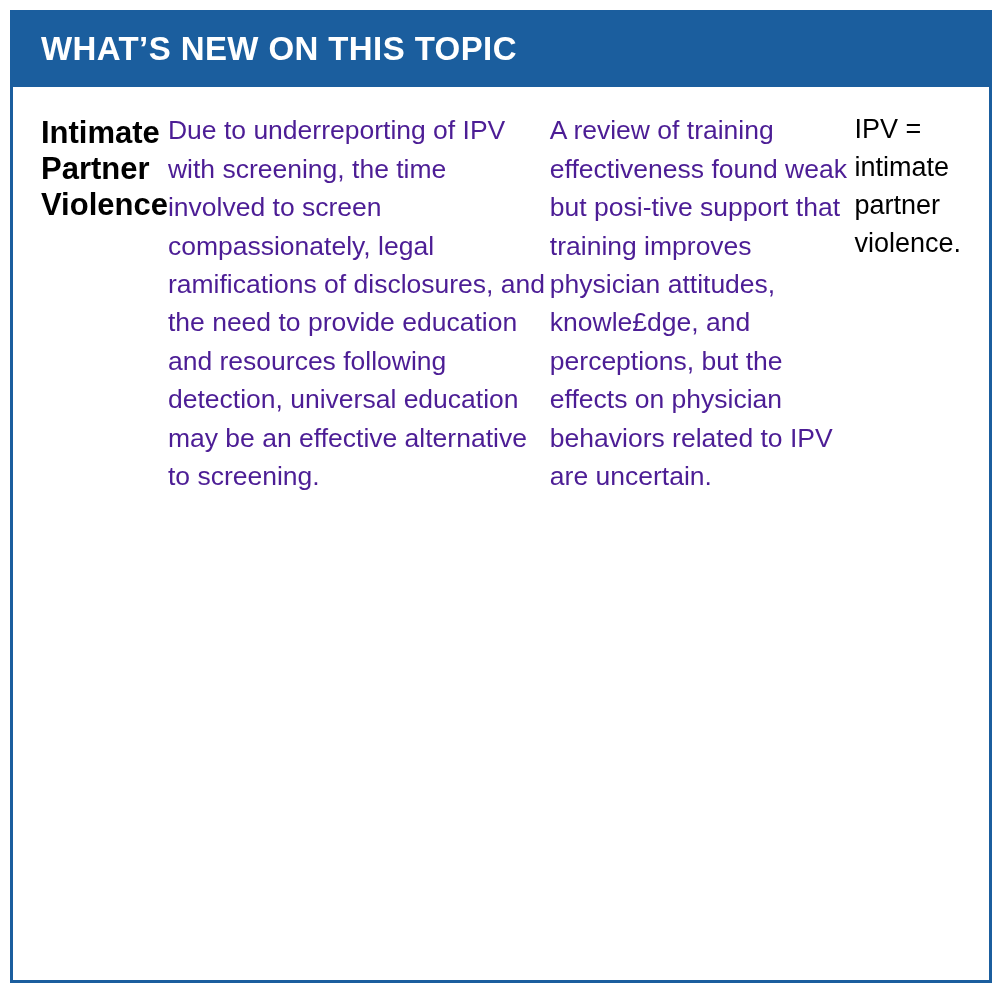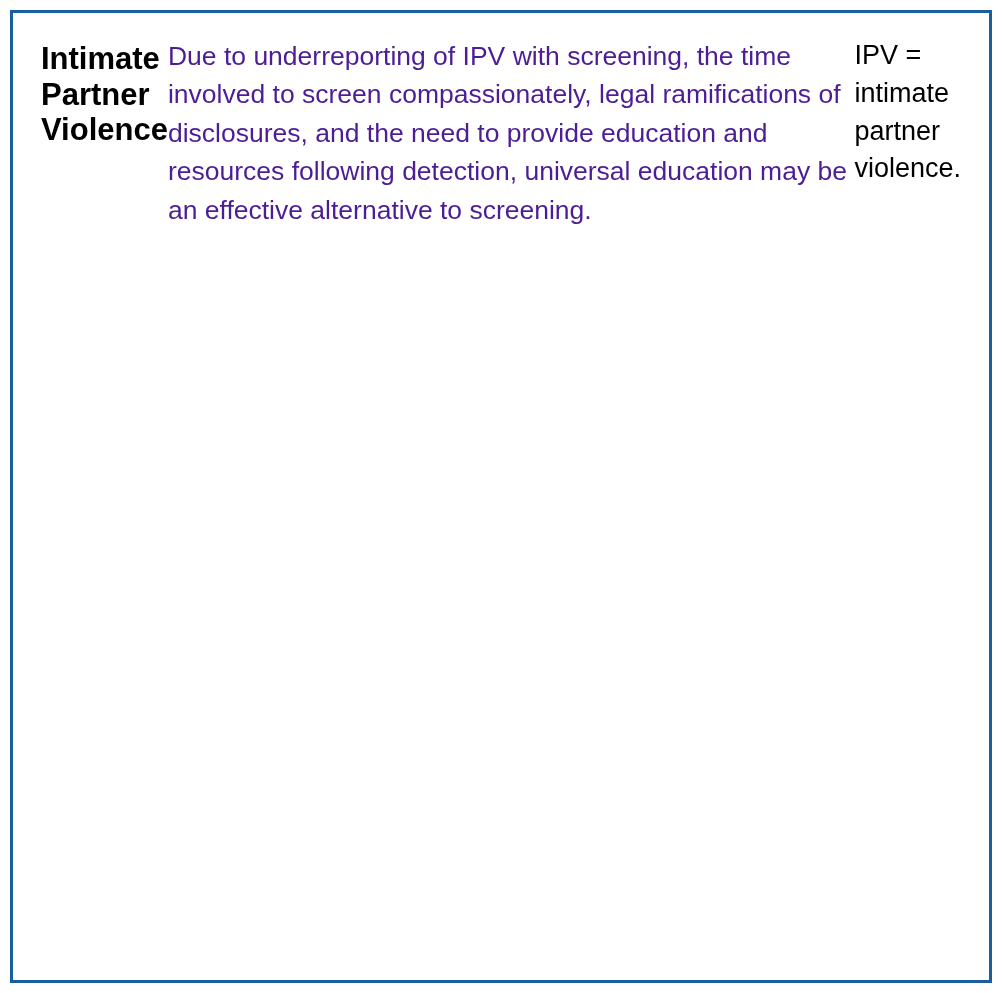--- a/index.html
+++ b/index.html
@@ -78,29 +78,33 @@
     color: #000000;
     margin: 0 0 18px 0;
   }
 </style>
 </head>
 <body>
 
 <div class="page">
   <div class="box">
 
+    <div class="banner">
+      <div class="banner-title">WHAT’S NEW ON THIS TOPIC</div>
+    </div>
 
     <div class="body">
       <div class="heading">Intimate Partner Violence</div>
       <div class="rule-thick"></div>
 
       <p class="para">Due to underreporting of IPV with screening, the time involved to screen compassionately, legal ramifications of disclosures, and the need to provide education and resources following detection, universal education may be an effective alternative to screening.</p>
       <div class="rule-thin"></div>
 
       <div class="rule-thin"></div>
 
+      <p class="para">A review of training effectiveness found weak but posi-tive support that training improves physician attitudes, knowle£dge, and perceptions, but the effects on physician behaviors related to IPV are uncertain.</p>
       <div class="rule-thin"></div>
 
       <p class="footnote">IPV = intimate partner violence.</p>
     </div>
 
   </div>
 </div>
 
 </body></html>

